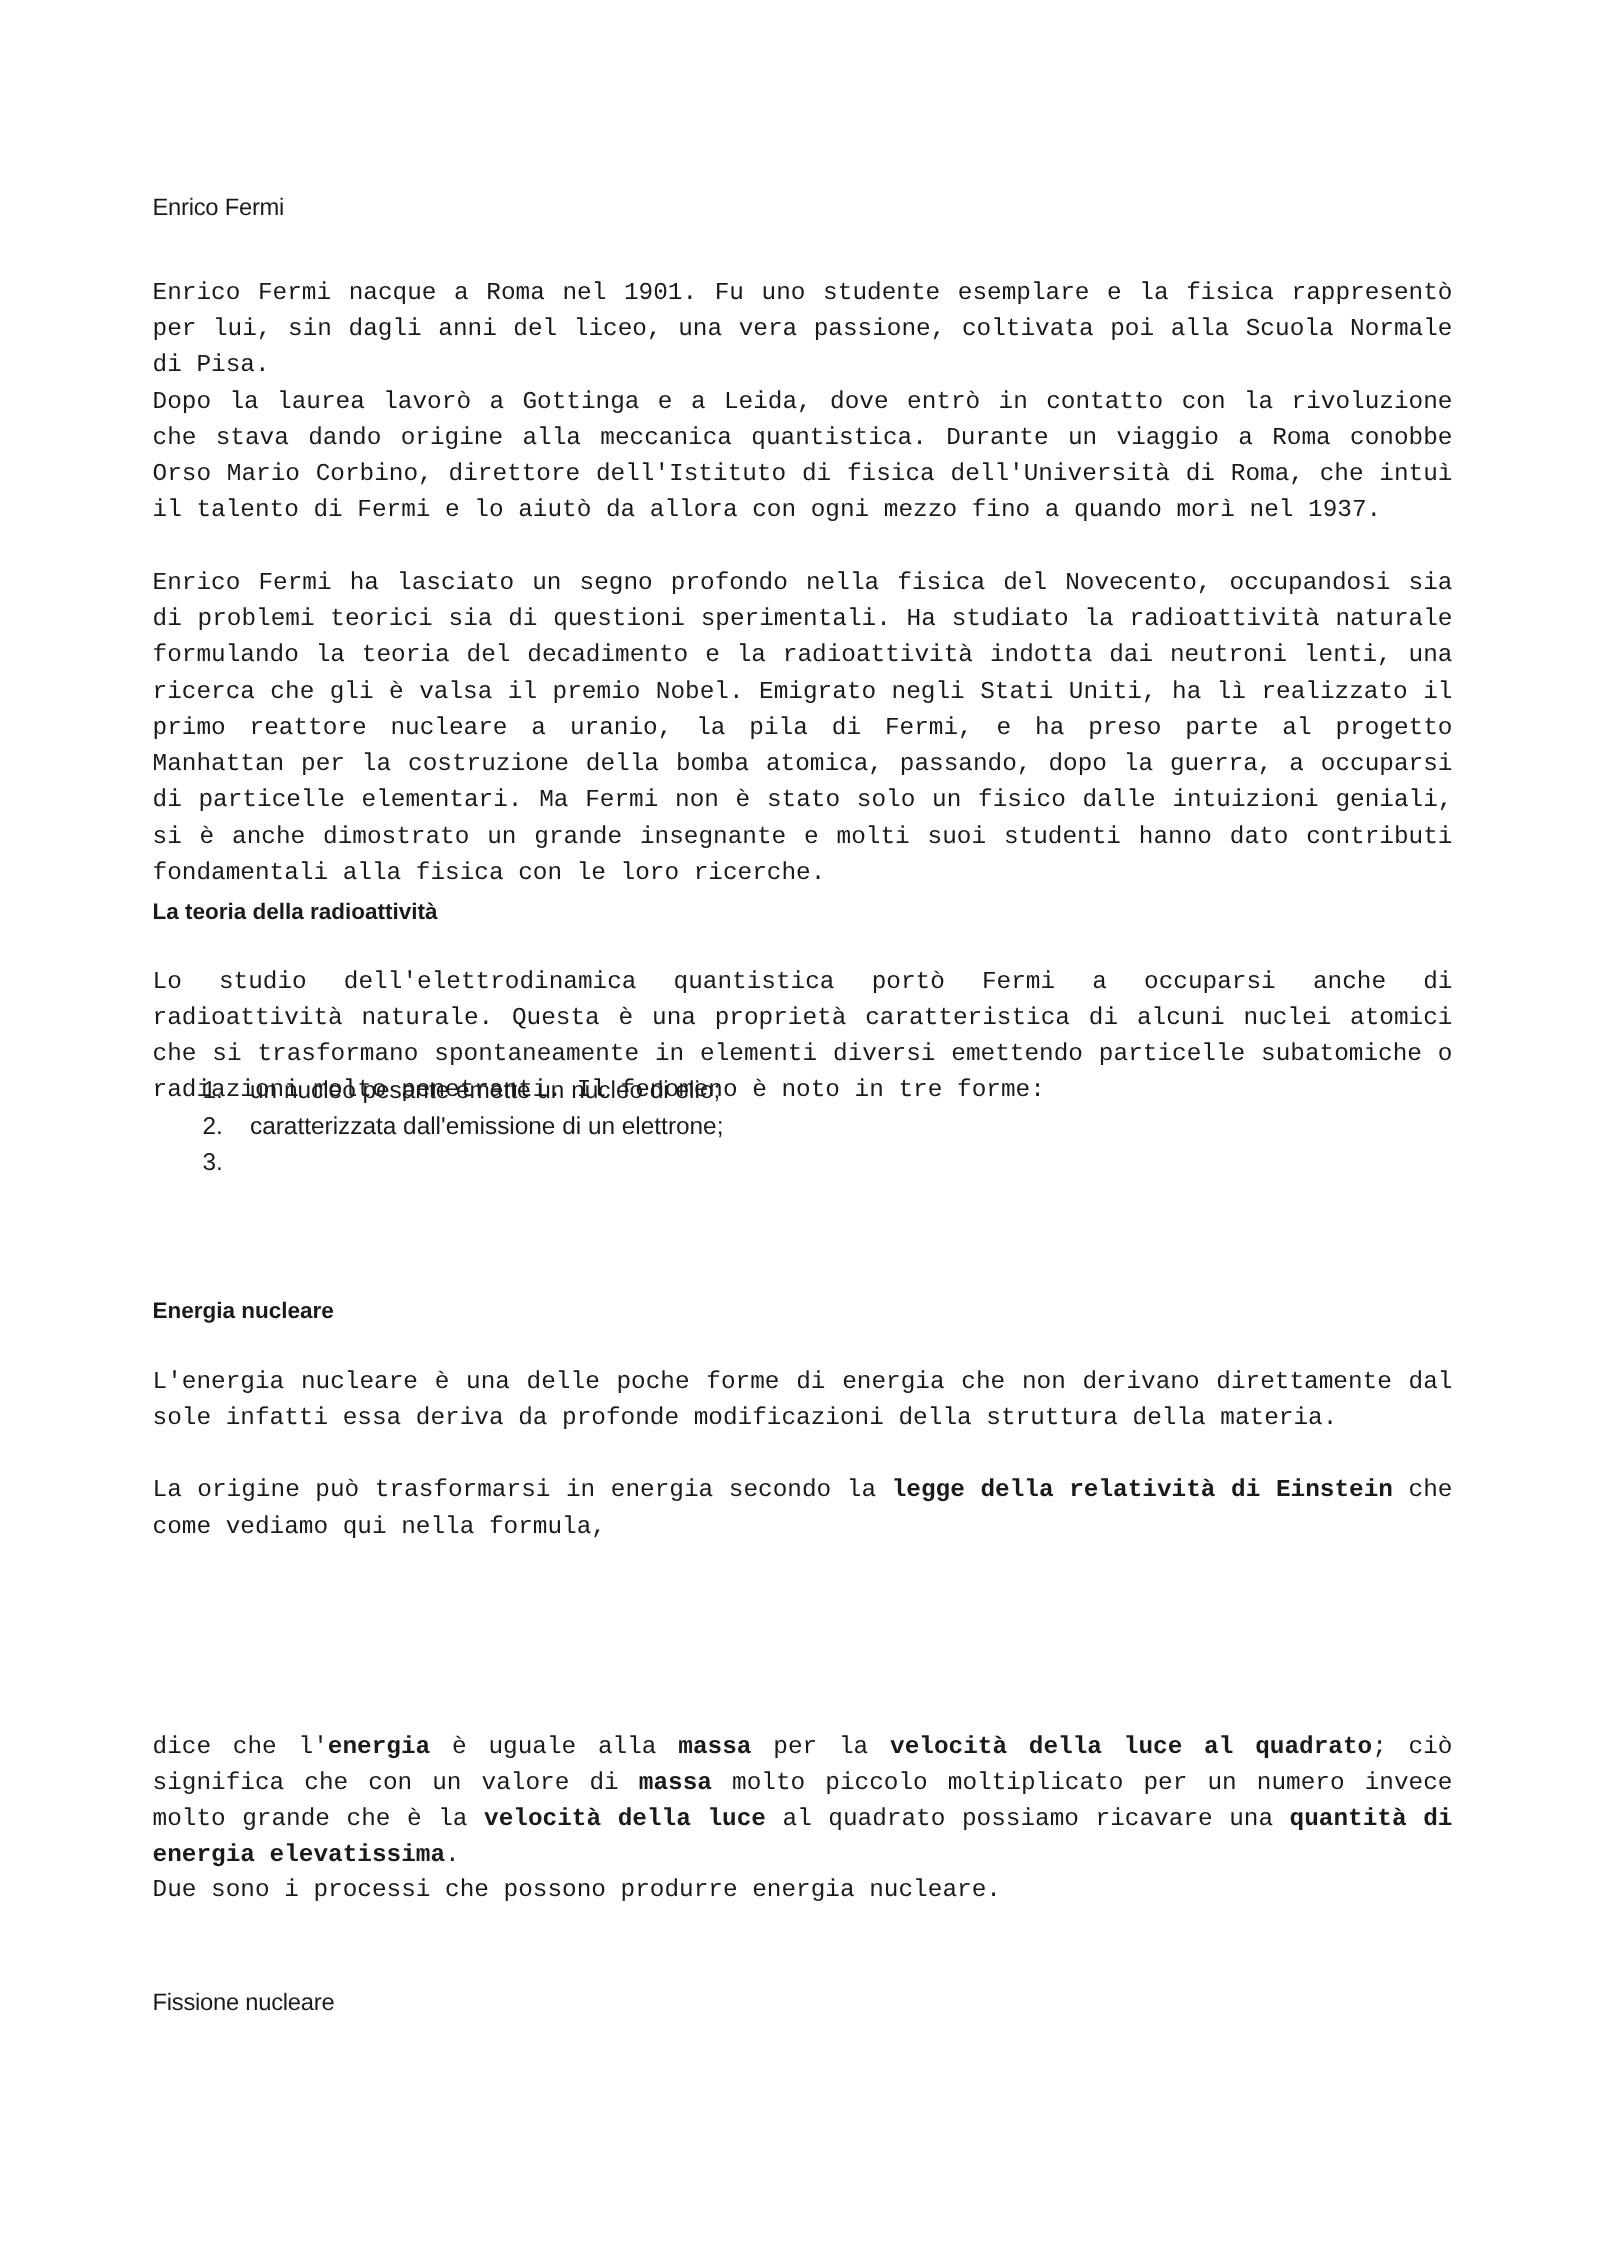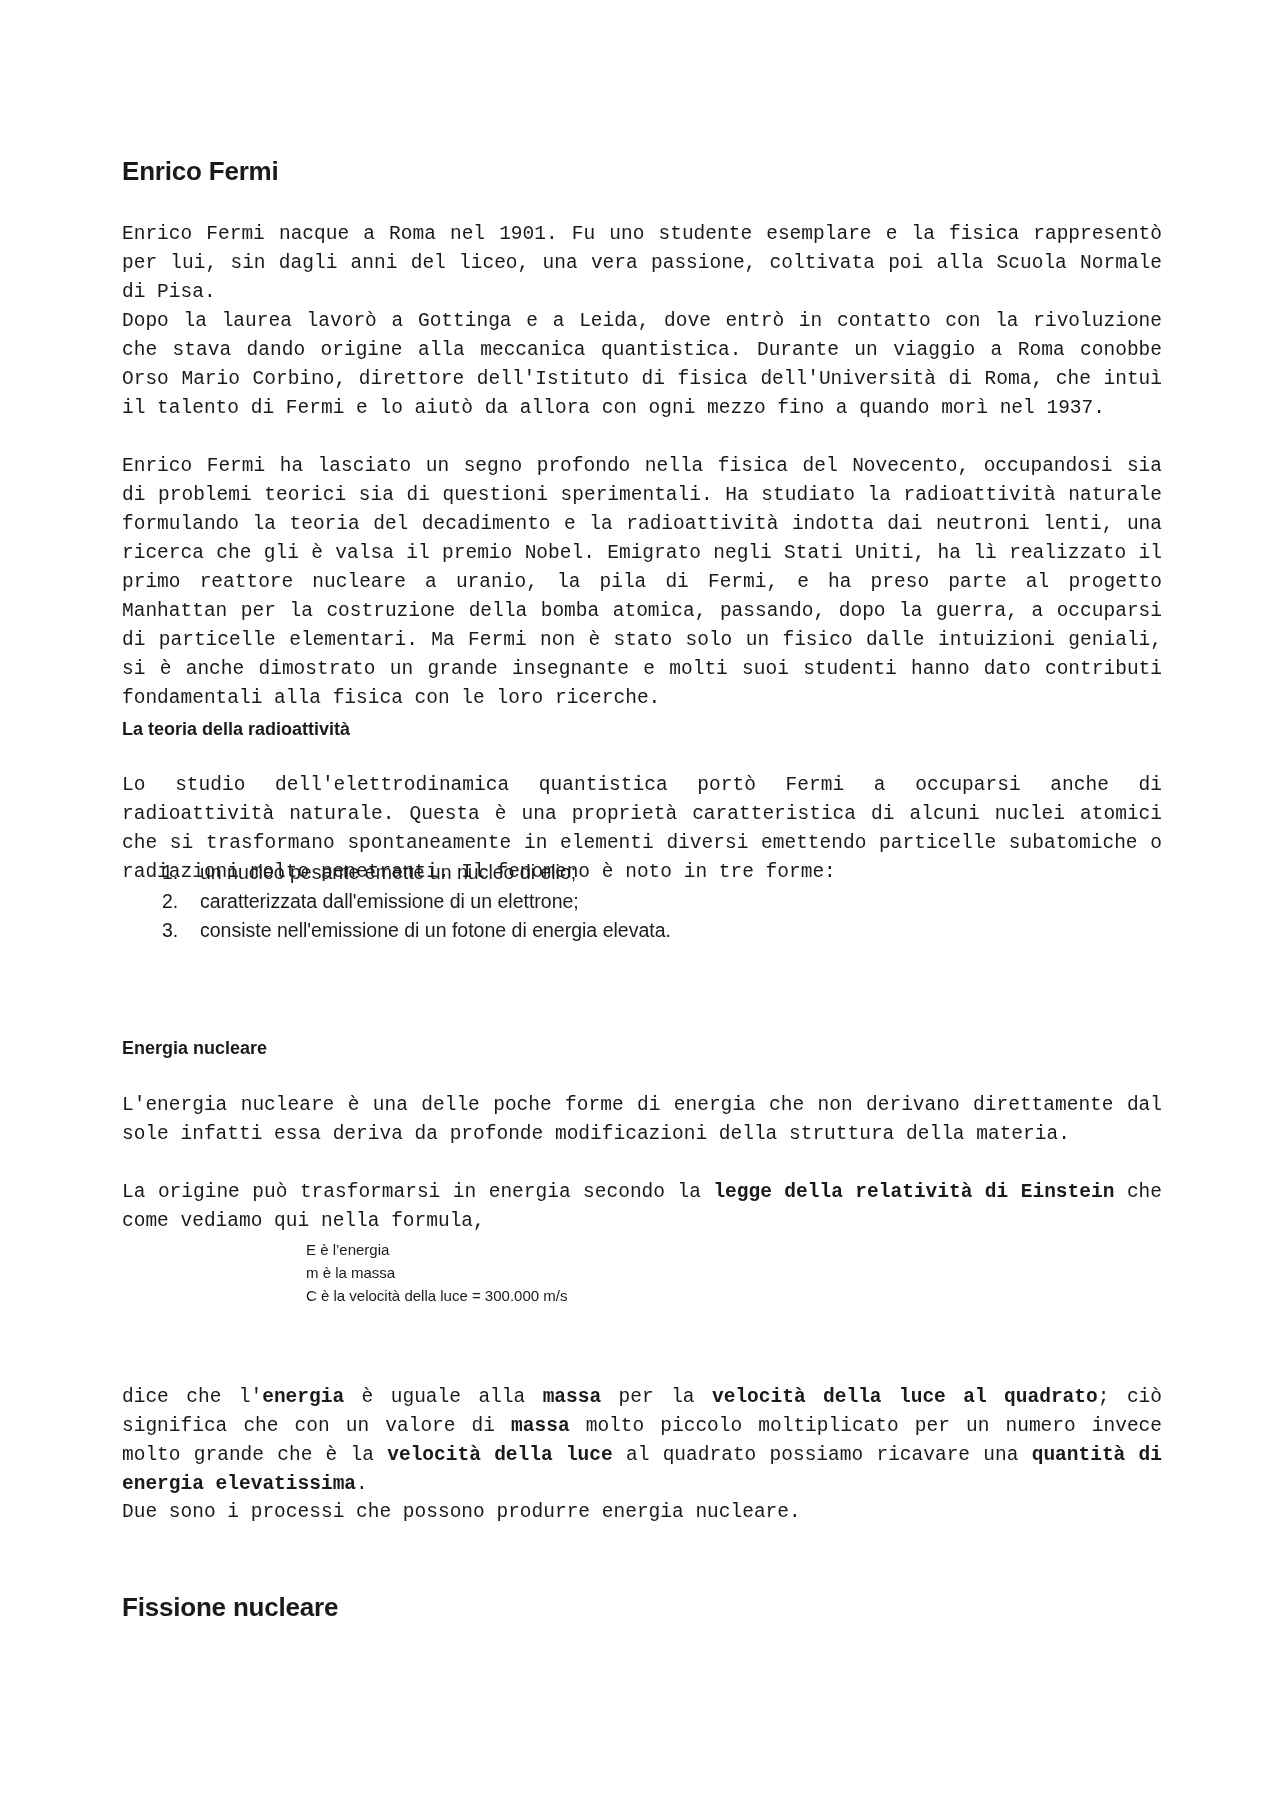--- a/index.html
+++ b/index.html
@@ -1,19 +1,19 @@
 <!DOCTYPE html>
 <html><head>
   <meta charset="utf-8">
   <style>
     html, body { margin: 0; padding: 0; background: #ffffff; }
     body { width: 1280px; height: 1811px; position: relative; overflow: hidden;
            font-family: "Liberation Sans", sans-serif; color: #1a1a1a; }
     .page { position: absolute; left: 122px; top: 0; width: 1040px; }
-    .h1 { position: absolute; left: 0; font-size: 26px; font-weight: bold; letter-spacing: -0.2px; }
+    .h1 { position: absolute; left: 0; font-size: 19px; font-weight: normal; letter-spacing: -0.2px; }
     .h3 { position: absolute; left: 0; font-size: 18px; font-weight: bold; }
     .p { position: absolute; left: 0; width: 1040px; font-size: 19.5px; line-height: 29px;
          text-align: justify; text-align-last: left; font-family: Liberation Mono, monospace; }
     .p b { font-weight: bold; }
     .ol { position: absolute; left: 0; width: 1040px; font-size: 19.5px; line-height: 29px; margin: 0; padding: 0; list-style: none; }
     .ol li { position: relative; padding-left: 78px; }
     .ol .num { position: absolute; left: 40px; }
     .formula { position: absolute; left: 184px; }
     .formula .eq { font-size: 35px; line-height: 40px; }
     .formula .eq .x { font-size: 16px; }
@@ -38,35 +38,29 @@
     <li>
       <span class="num">1.</span>
       <span>un nucleo pesante emette un nucleo di elio;</span>
     </li>
     <li>
       <span class="num">2.</span>
       <span>caratterizzata dall'emissione di un elettrone;</span>
     </li>
     <li>
       <span class="num">3.</span>
-      <span>consiste nell'emissione di un fotone di energia elevata.</span>
     </li>
   </ol>
 
   <div class="h3" style="top:1038px;">Energia nucleare</div>
   <div class="p" style="top:1091px;">L'energia nucleare è una delle poche forme di energia che non derivano direttamente dal sole infatti essa deriva da profonde modificazioni della struttura della materia.</div>
 
   <div class="p" style="top:1178px;"><span>La origine può trasformarsi in energia secondo la </span><b>legge della relatività di Einstein</b><span> che come vediamo qui nella formula,</span></div>
 
   <div class="formula" style="top:1236px;">
-    <div class="legend">
-      <div>E è l’energia</div>
-      <div>m è la massa</div>
-      <div>C è la velocità della luce = 300.000 m/s</div>
-    </div>
   </div>
 
   <div class="p" style="top:1383px;"><span>dice che l'</span><b>energia</b><span> è uguale alla </span><b>massa</b><span> per la </span><b>velocità della luce al quadrato</b><span>; ciò significa che con un valore di </span><b>massa</b><span> molto piccolo moltiplicato per un numero invece molto grande che è la </span><b>velocità della luce</b><span> al quadrato possiamo ricavare una </span><b>quantità di energia elevatissima</b><span>.</span></div>
 
   <div class="p" style="top:1498px;">Due sono i processi che possono produrre energia nucleare.</div>
 
   <div class="h1" style="top:1592px;">Fissione nucleare</div>
 
 </div>
 

